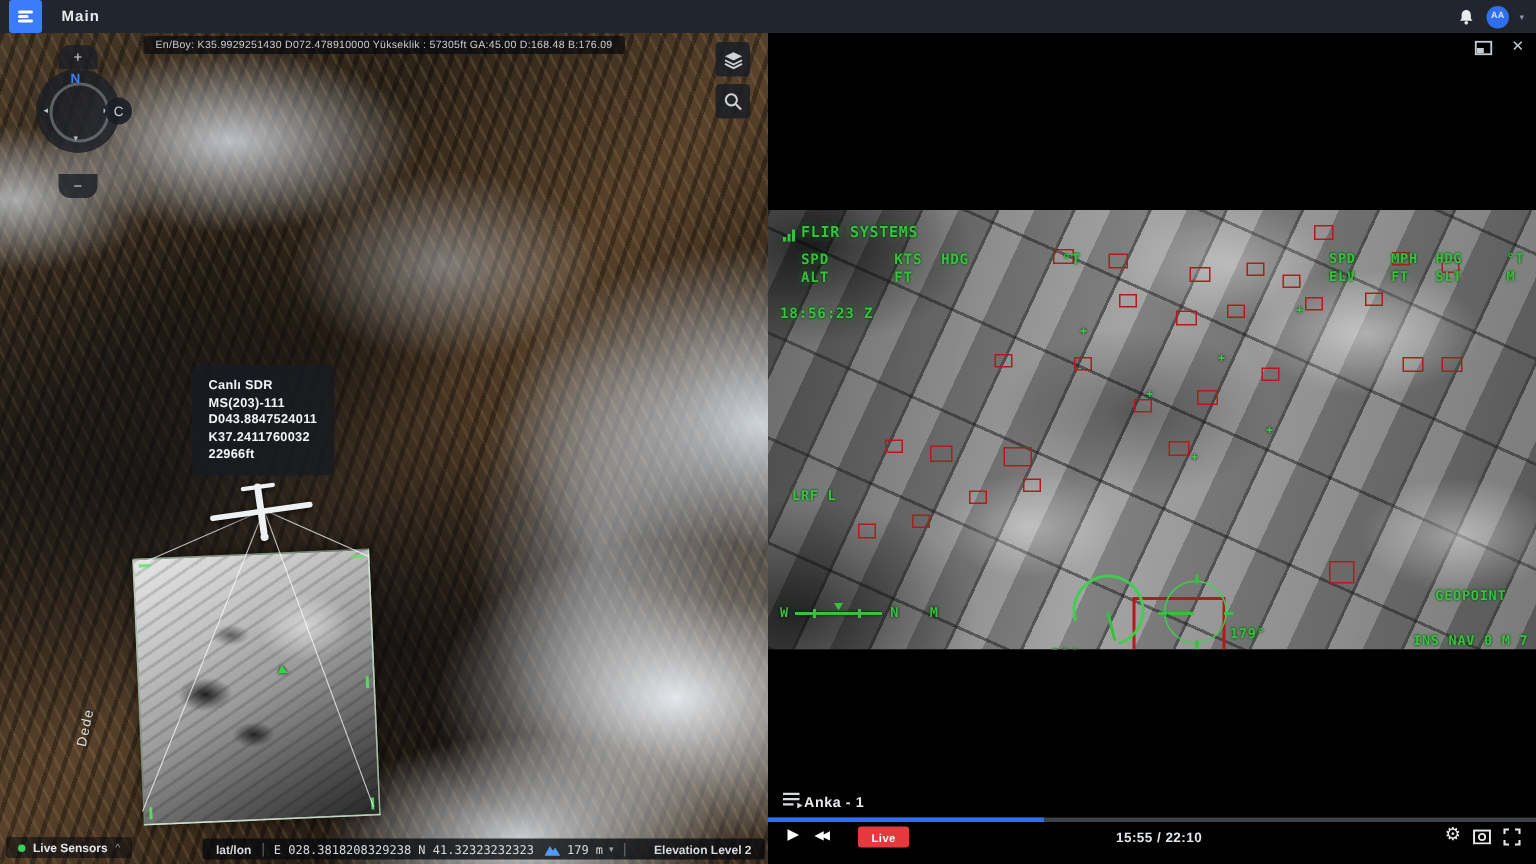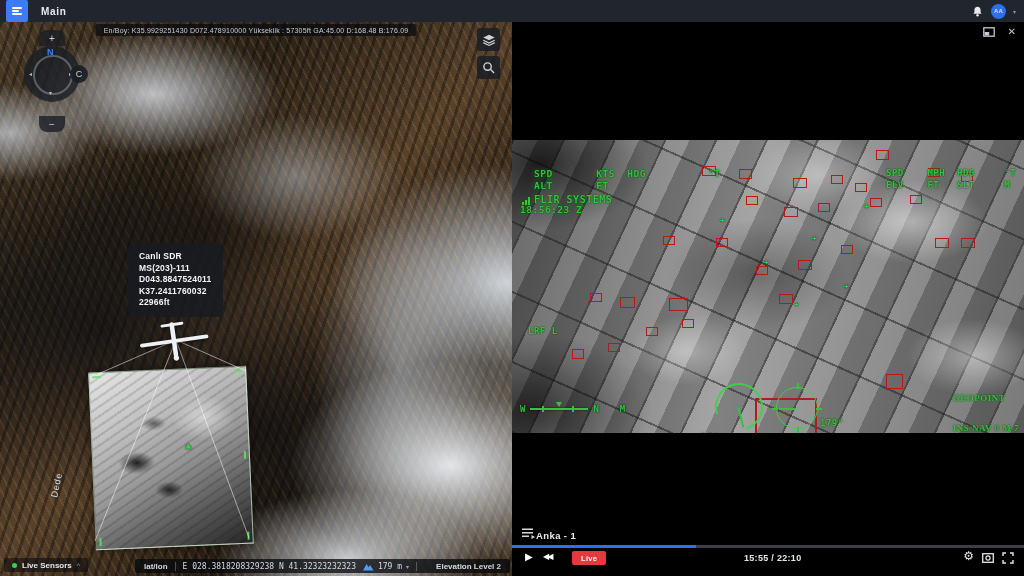--- a/index.html
+++ b/index.html
@@ -103,32 +103,32 @@
     repeating-linear-gradient(115deg, rgba(28,28,28,.55) 0 2px, transparent 2px 46px),
     repeating-linear-gradient(24deg, rgba(32,32,32,.5) 0 2px, transparent 2px 64px),
     repeating-linear-gradient(115deg, rgba(255,255,255,.11) 0 23px, rgba(0,0,0,.15) 23px 46px),
     linear-gradient(100deg,#585858,#979797 45%,#7e7e7e 75%,#6a6a6a);}
   #detections,#markers{position:absolute;inset:0;}
   .det{position:absolute;border:1.5px solid #b31b1b;}
   .det-big{border-width:2px;}
   .mark{position:absolute;color:#3ad14a;font-size:8px;font-weight:700;text-shadow:0 0 2px #000;}
   .hud{position:absolute;font-family:"DejaVu Sans Mono",monospace;color:#35c23c;font-weight:700;letter-spacing:.5px;
     white-space:pre;text-shadow:0 0 2px rgba(0,0,0,.9),0 0 4px rgba(60,255,80,.45);}
-  .hud-brand{left:10px;top:10px;font-size:10px;display:flex;align-items:flex-end;gap:4px;margin-top:44px;}
+  .hud-brand{left:10px;top:10px;font-size:10px;display:flex;align-items:flex-end;gap:4px;}
   .brand-icon{display:inline-flex;align-items:flex-end;gap:1px;}
   .brand-icon i{display:block;width:2px;background:#35c23c;}
   .brand-icon i:nth-child(1){height:3px;} .brand-icon i:nth-child(2){height:5px;} .brand-icon i:nth-child(3){height:8px;}
   .hud-l1{left:22px;top:28px;font-size:9.5px;}
   .hud-l2{left:22px;top:40px;font-size:9.5px;}
   .hud-ts{left:8px;top:64px;font-size:9.5px;}
   .hud-r1{left:374px;top:28px;font-size:9px;}
   .hud-r2{left:374px;top:40px;font-size:9px;}
   .hud-lrf{left:16px;top:186px;font-size:9px;}
   .hud-sensor{left:6px;top:230px;font-size:9px;line-height:10px;}
-  .hud-nav{right:5px;top:233px;font-size:9px;line-height:10px;text-align:left;font-family:Liberation Serif, serif;}
+  .hud-nav{right:5px;top:233px;font-size:9px;line-height:10px;text-align:center;}
   .tape{position:absolute;left:8px;top:264px;display:flex;align-items:center;gap:5px;z-index:3;}
   .tape .hud-letter{font-family:"DejaVu Sans Mono",monospace;color:#35c23c;font-weight:700;font-size:9px;text-shadow:0 0 2px #000;}
   .tape-line{position:relative;width:58px;height:2px;background:#35c23c;box-shadow:0 0 2px rgba(0,0,0,.8);}
   .tape-line .tick{position:absolute;top:-2px;width:1.5px;height:6px;background:#35c23c;}
   .tk1{left:12px;} .tk2{left:42px;}
   .tape-ptr{position:absolute;left:26px;top:-6px;width:0;height:0;border-left:3.5px solid transparent;
     border-right:3.5px solid transparent;border-top:5px solid #35c23c;}
   .tape-m{margin-left:16px;}
   .gauge{position:absolute;border-radius:50%;}
   .gauge-left{left:203px;top:243px;width:44px;height:44px;border:2px solid rgba(60,210,75,.95);border-bottom-color:transparent;transform:rotate(28deg);}

